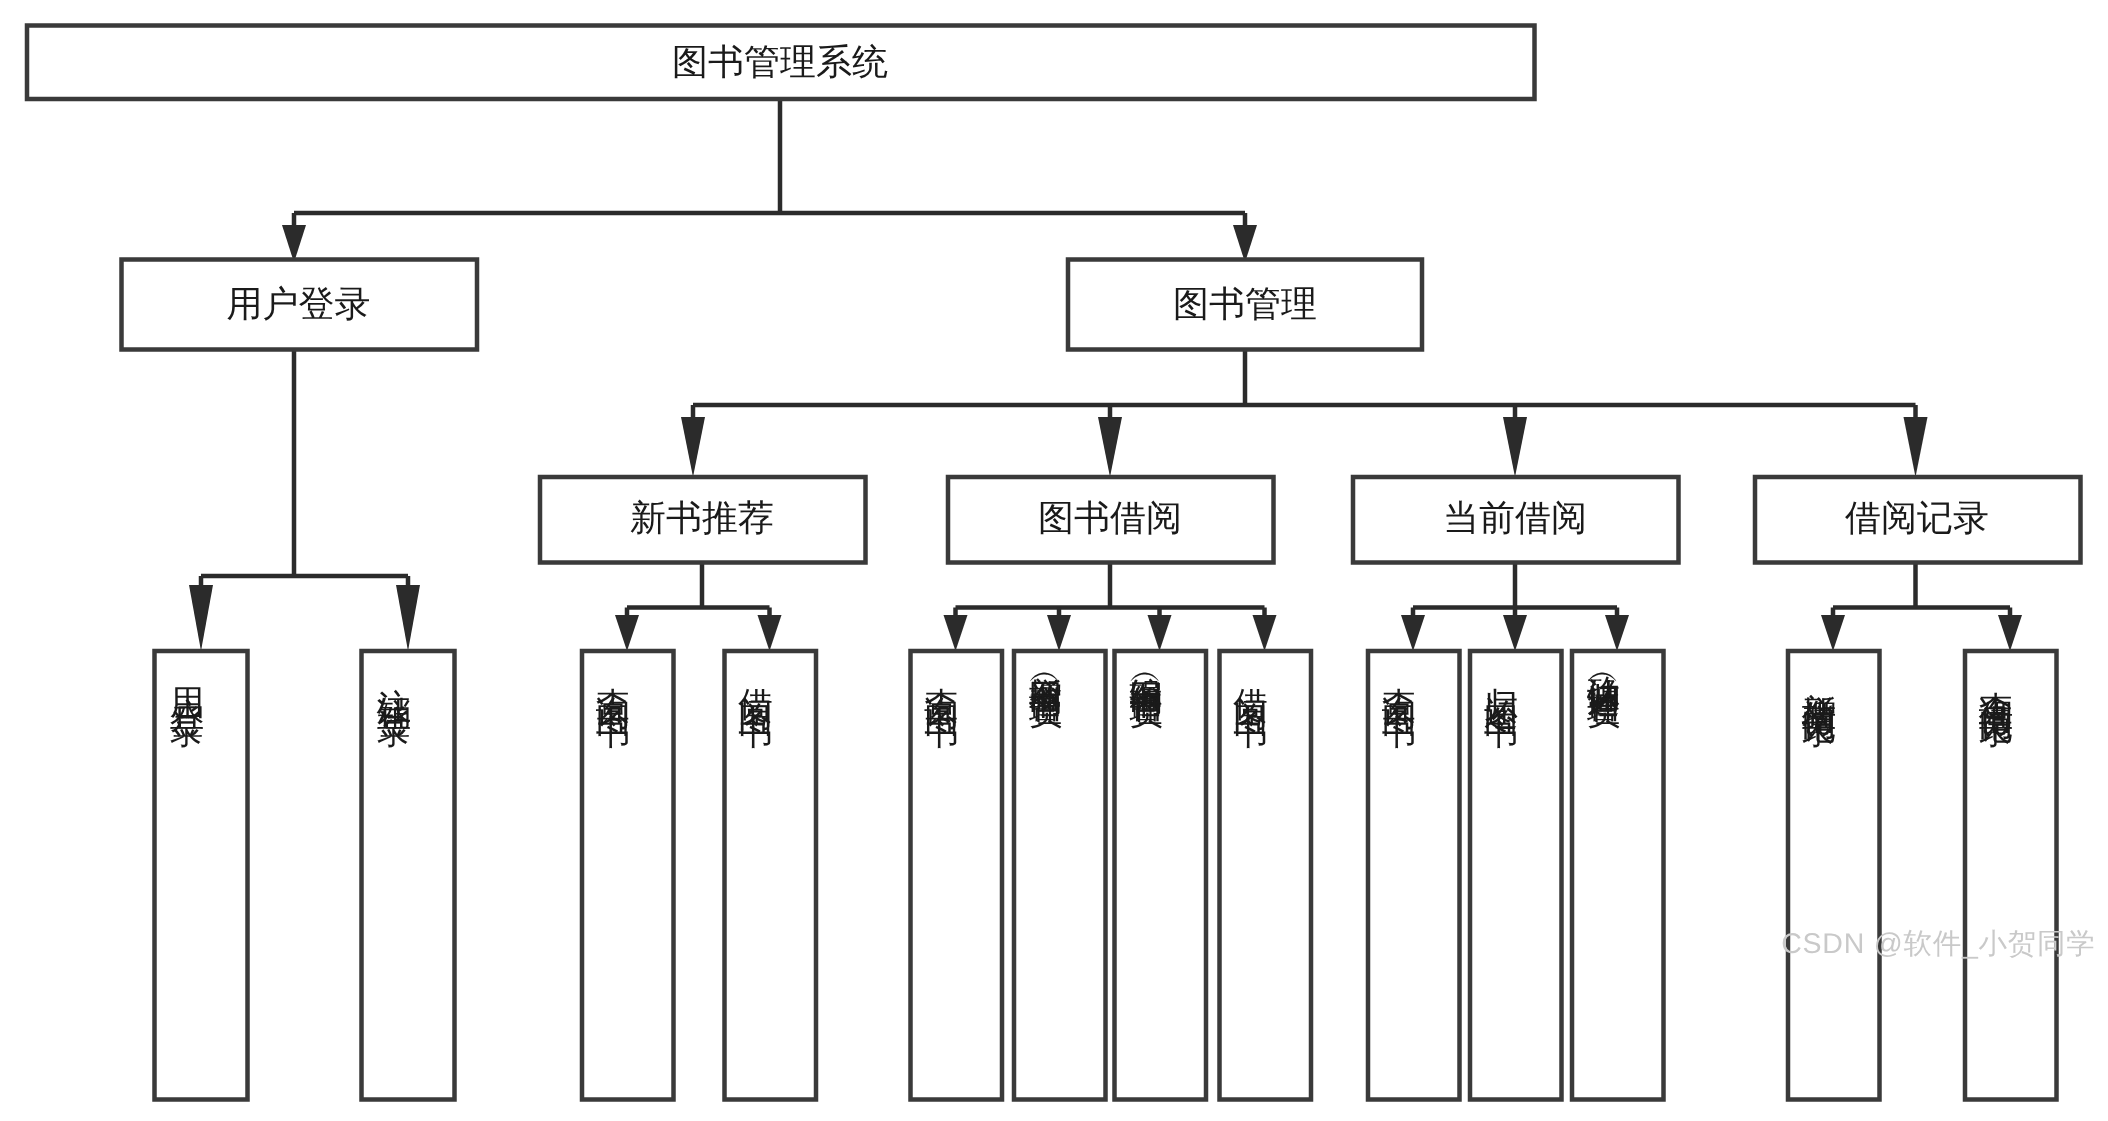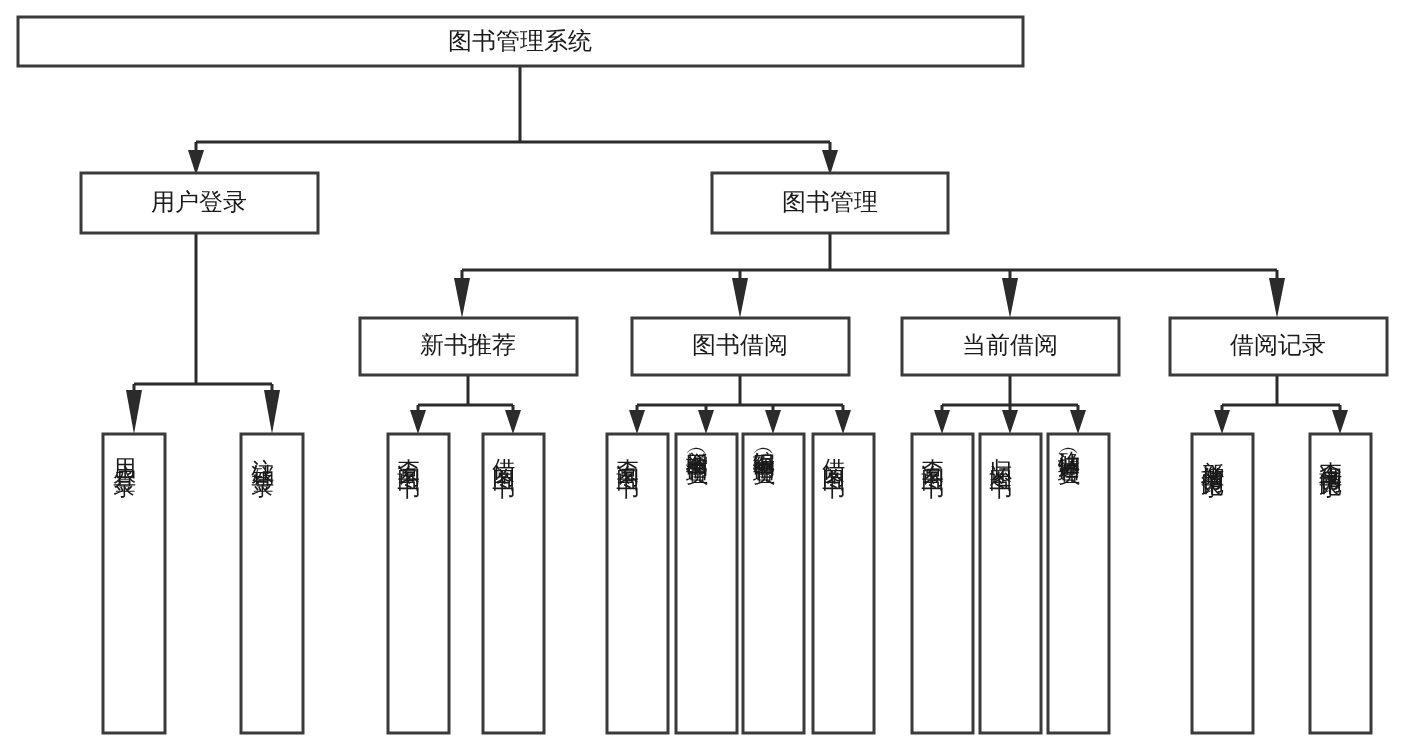--- a/index.html
+++ b/index.html
@@ -232,14 +232,15 @@
       <text class="node-label vertical" x="1222" y="452" writing-mode="tb" style="dominant-baseline:hanging; letter-spacing:3px;">新增借阅记录</text>
     </g>
 
     <g>
       <rect class="node-rect" x="1310" y="434" width="61" height="299"></rect>
       <text class="node-label vertical" x="1340" y="452" writing-mode="tb" style="dominant-baseline:hanging; letter-spacing:3px;">查询借阅记录</text>
     </g>
 
   </svg>
 
+  <div class="watermark-text">CSDN @软件_小贺同学</div>
 
 </div>
 
 </body></html>

